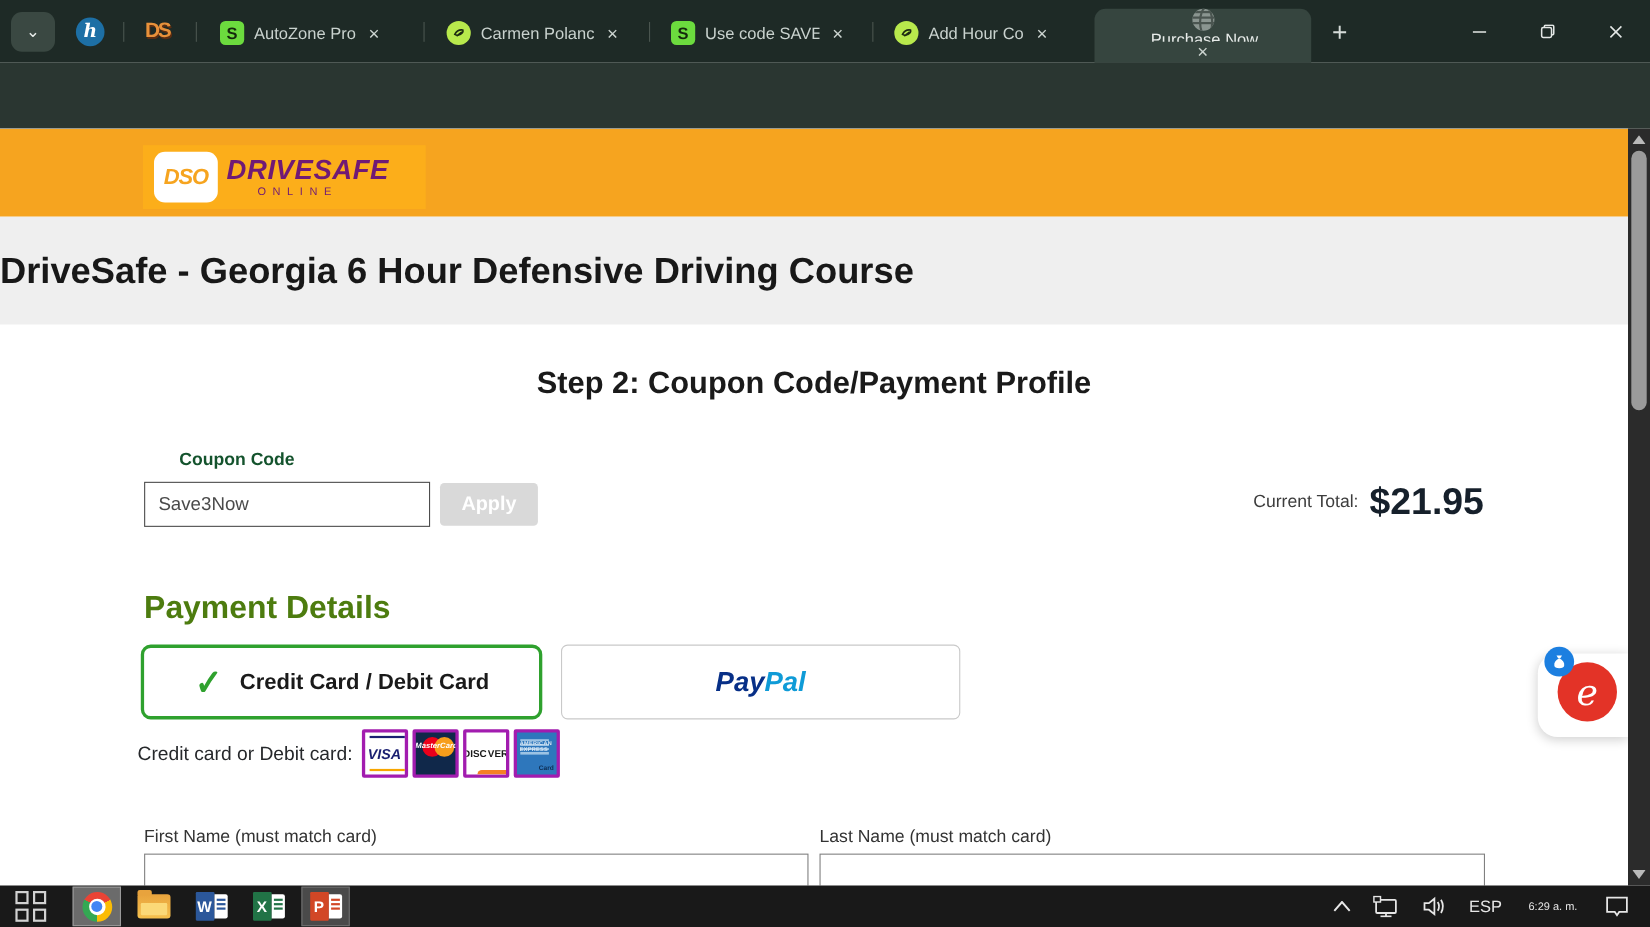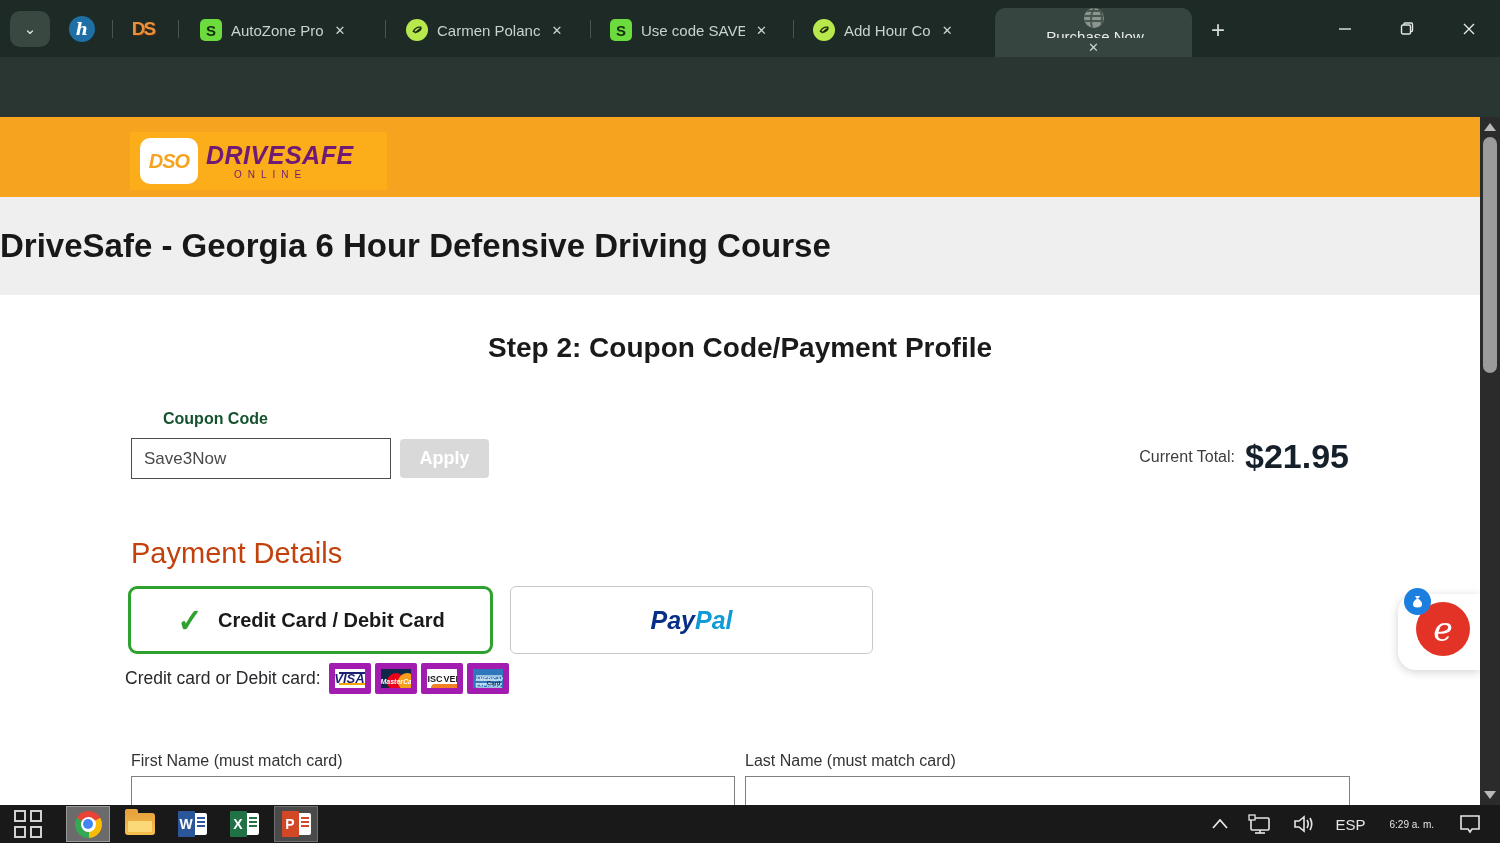--- a/index.html
+++ b/index.html
@@ -51,29 +51,29 @@
   .logosub { font-size:10px; letter-spacing:6px; margin-top:2px; margin-left:28px; }
   .titleband { position:absolute; left:0; top:80px; width:1480px; height:98px; background:#efefef; display:flex; align-items:center; justify-content:flex-start; }
   .coursetitle { font-size:33px; font-weight:bold; color:#181818; }
   .steptitle { position:absolute; left:0; top:215px; width:1480px; text-align:center; font-size:28px; font-weight:bold; color:#1a1a1a; }
   .couponlabel { position:absolute; left:131px; top:293px; font-size:16px; font-weight:bold; color:#14532d;margin-left:32px; }
   .couponinput { position:absolute; left:131px; top:321px; width:260px; height:41px; border:1px solid #4d4d4d; font-size:17px; color:#4a4a4a; padding:0 12px; font-family:"Liberation Sans",sans-serif; background:#fff; }
   .applybtn { position:absolute; left:400px; top:322px; width:89px; height:39px; background:#d9d9d9; border:none; border-radius:4px; color:#fff; font-size:18px; font-weight:bold; font-family:"Liberation Sans",sans-serif; }
   .totalrow { position:absolute; right:131px; top:320px; display:flex; align-items:center; }
   .totallabel { font-size:16px; color:#3d3d3d; }
   .totalamt { font-size:34px; font-weight:bold; color:#16202b; margin-left:10px; }
-  .payheading { position:absolute; left:131px; top:420px; font-size:29px; font-weight:400; color:#c2410c; }
+  .payheading { position:absolute; left:131px; top:420px; font-size:29px; font-weight:700; color:#4d7c0f; }
   .cardopt { position:absolute; left:128px; top:469px; width:365px; height:68px; border:3px solid #2fa12e; border-radius:9px; background:#fff; display:flex; align-items:center; justify-content:center; }
   .cardopt .chk { color:#2fa12e; font-size:33px; font-weight:bold; margin-right:14px; transform:scaleX(0.9); }
   .cardopt .lbl { font-size:20px; font-weight:bold; color:#1a1a1a; }
   .paypalopt { position:absolute; left:510px; top:469px; width:363px; height:68px; border:1px solid #c9c9c9; border-radius:6px; background:#fff; display:flex; align-items:center; justify-content:center; font-style:italic; font-weight:bold; font-size:25px; }
   .pp1 { color:#072f87; } .pp2 { color:#0f9bd7; }
   .acceptrow { position:absolute; left:125px; top:546px; display:flex; align-items:center; }
   .acceptlabel { font-size:17.5px; color:#26282b; margin-right:8px; }
-  .ccicon { width:42px; height:31px; border:6px solid #a21caf; border-radius:2px; margin-right:4px; position:relative; overflow:hidden; background:#fff; }
+  .ccicon { width:42px; height:44px; border:3px solid #a21caf; border-radius:2px; margin-right:4px; position:relative; overflow:hidden; background:#fff; }
   .visa { display:flex; align-items:center; justify-content:center; font-style:italic; font-weight:bold; font-size:13px; color:#1a1f71; }
   .visa:after { content:""; position:absolute; left:4px; bottom:3px; width:34px; height:2px; background:#f7a600; }
   .visa:before { content:""; position:absolute; left:4px; top:3px; width:34px; height:2px; background:#1a1f71; }
   .mc { background:#10284a; }
   .mc .c1 { position:absolute; left:6px; top:4px; width:18px; height:18px; border-radius:50%; background:#eb001b; }
   .mc .c2 { position:absolute; left:17px; top:4px; width:18px; height:18px; border-radius:50%; background:#f79e1b; }
   .mc .mctxt { position:absolute; left:0; top:9px; width:100%; text-align:center; color:#fff; font-style:italic; font-weight:bold; font-size:7px; z-index:2; }
   .disc { display:flex; align-items:center; justify-content:center; font-weight:bold; font-size:9px; color:#1a1a1a; }
   .disc .o { width:9px; height:9px; border-radius:50%; background:#f48024; margin:0 0.5px; }
   .disc:after { content:""; position:absolute; right:0; bottom:0; width:26px; height:4px; background:#f48024; border-radius:4px 0 0 0; }

